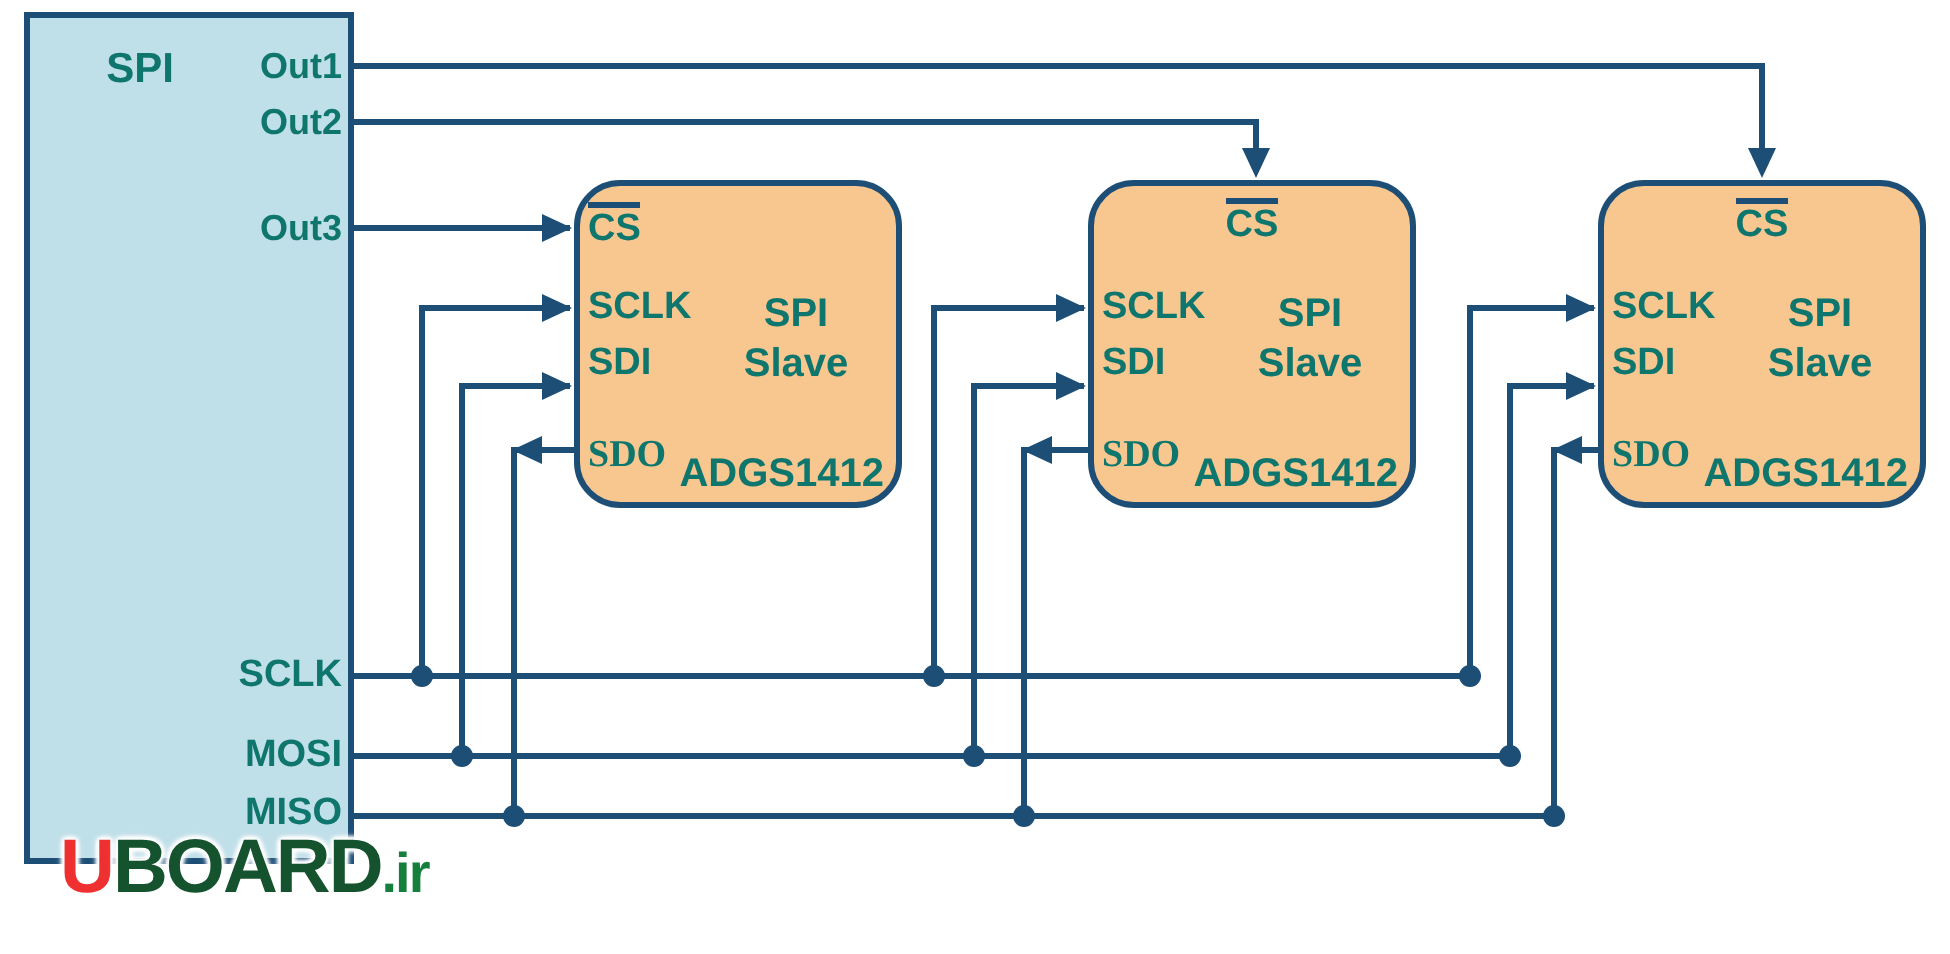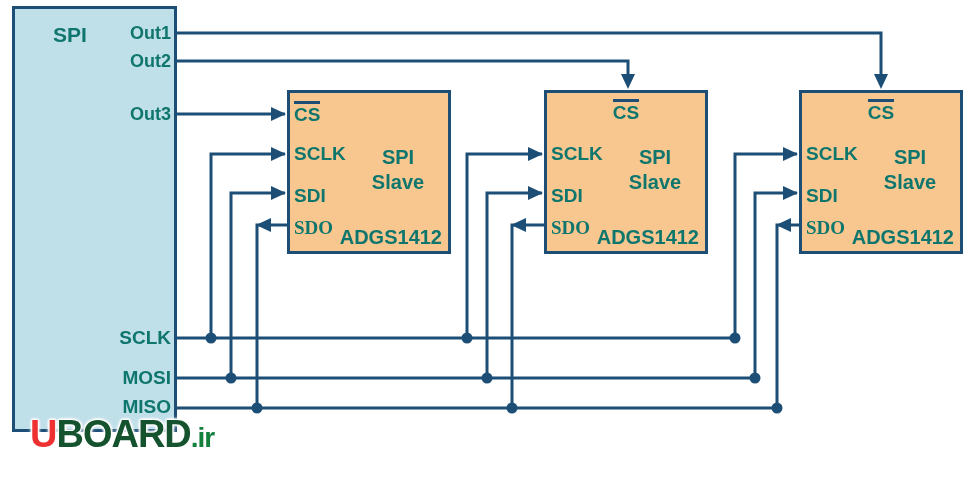--- a/index.html
+++ b/index.html
@@ -23,20 +23,21 @@
   }
   .master {
     left: 12px; top: 6px;
     width: 165px; height: 426px;
     background: #bfdfe9;
   }
   .slave {
     top: 90px;
     width: 164px; height: 164px;
     background: #f8c78f;
+    border-radius: 23px;
   }
   .slave1 { left: 287px; }
   .slave2 { left: 544px; }
   .slave3 { left: 799px; }
 
   .lbl {
     position: absolute;
     color: #0f766e;
     font-weight: bold;
     font-size: 19px;
@@ -55,21 +56,21 @@
   .bus-pin { right: 3px; text-align: right; }
   .m-sclk { top: 318px; }
   .m-mosi { top: 358px; }
   .m-miso { top: 387px; }
 
   .pin { left: 4px; }
   .cs-left  { top: 8px; }
   .cs-top   { left: 0; top: 6px; width: 100%; text-align: center; }
   .cs-bar   { display: inline-block; border-top: 3px solid #1d4e76; padding-top: 0px; }
   .s-sclk { top: 50px; }
-  .s-sdi  { top: 92px; }
+  .s-sdi  { top: 78px; }
   .s-sdo  { top: 124px; font-family: Liberation Serif, serif; }
   .s-title {
     left: 56px; top: 52px; width: 104px;
     text-align: center;
     font-size: 20px; line-height: 25px;
   }
   .s-part {
     right: 6px; bottom: 3px;
     font-size: 20px;
   }

